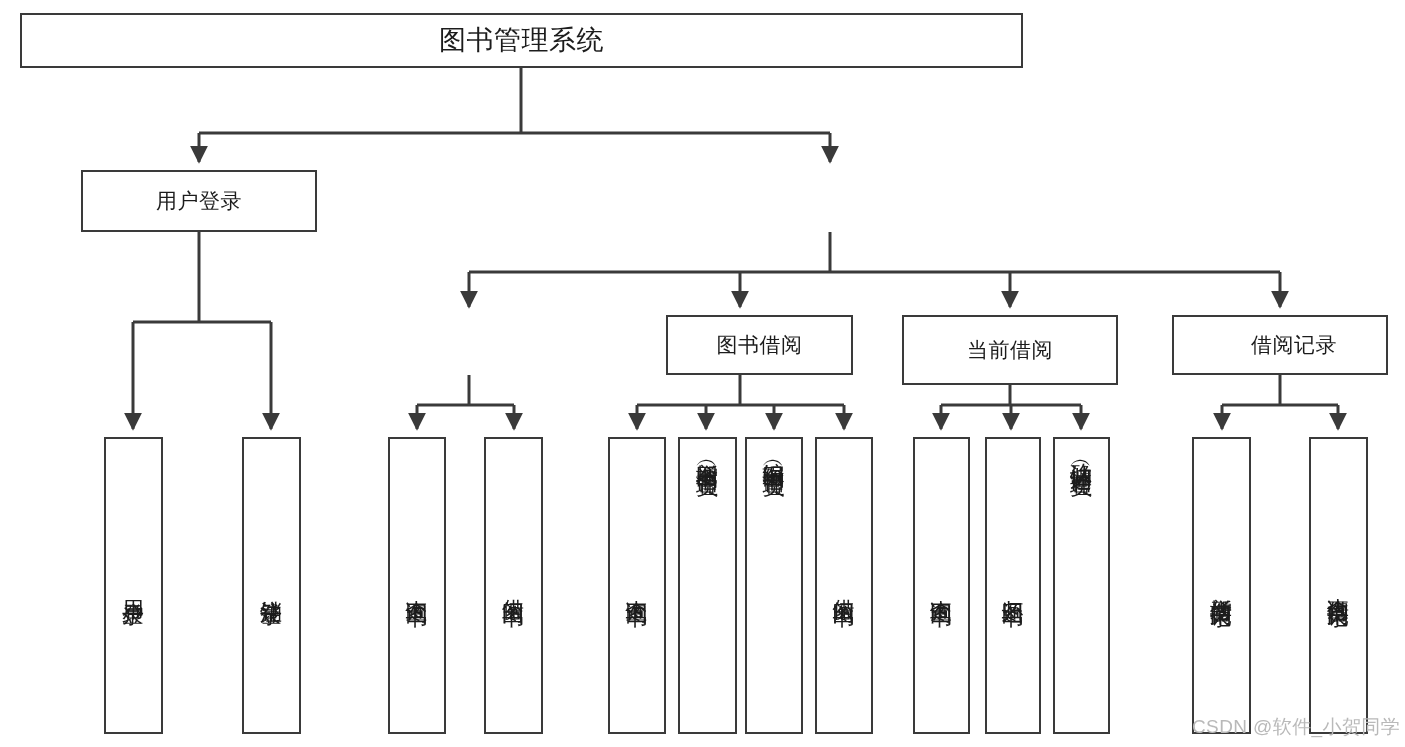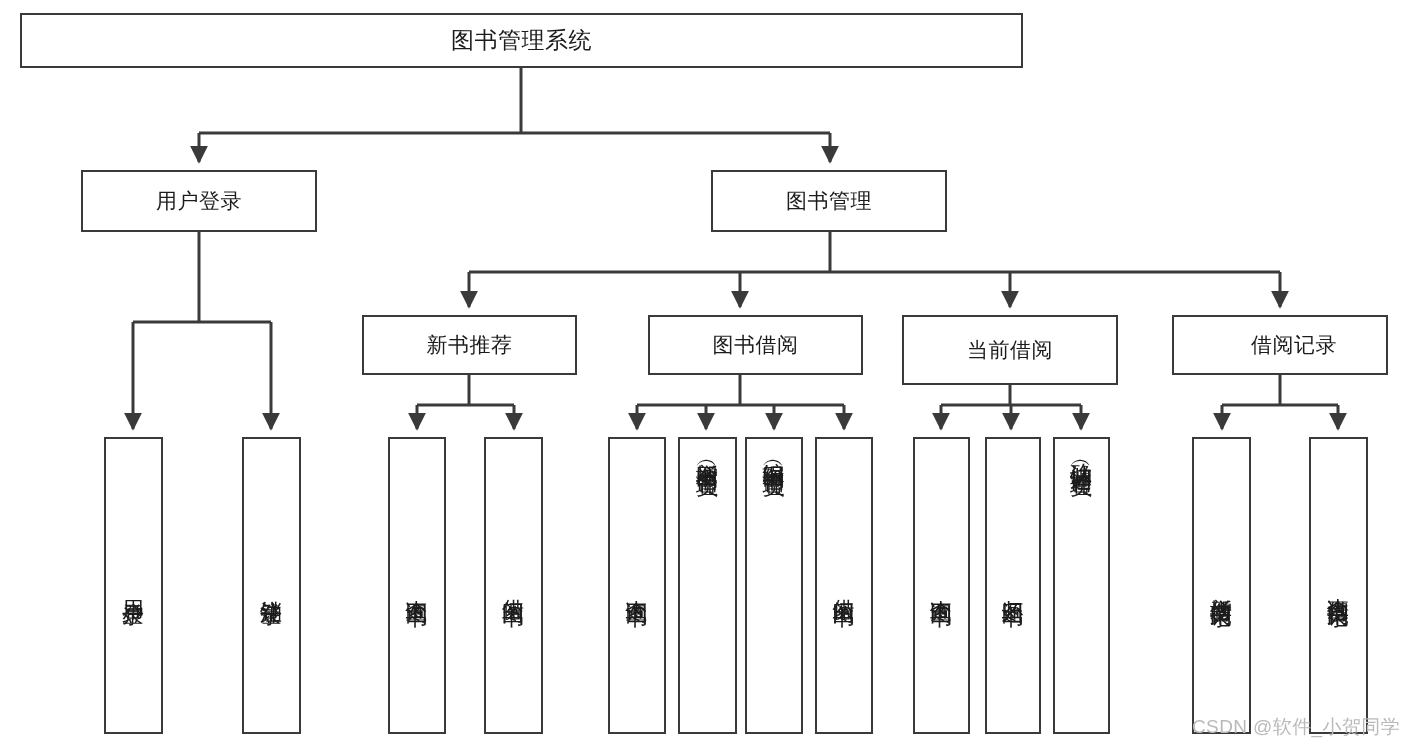--- a/index.html
+++ b/index.html
@@ -40,21 +40,21 @@
     display: block;
     text-align: center;
     line-height: 1.28;
     letter-spacing: 0.5px;
     white-space: pre-line;
   }
   .node.horizontal .node-label {
     font-size: 21px;
   }
   .node.root .node-label {
-    font-size: 23px;
+    font-size: 27px;
   }
   .node.vertical {
     align-items: flex-start;
     padding-top: 6px;
   }
   .node.vertical .node-label {
     writing-mode: vertical-rl;
     text-orientation: upright;
     font-size: 22px;
     line-height: 1.05;
@@ -132,28 +132,22 @@
     </g>
   </svg>
 
   <div class="node root horizontal" style="left:20px; top:13px; width:1003px; height:55px;">
     <span class="node-label">图书管理系统</span>
   </div>
 
   <div class="node horizontal" style="left:81px; top:170px; width:236px; height:62px;">
     <span class="node-label">用户登录</span>
   </div>
-  <div class="node horizontal" style="left:711px; top:170px; width:236px; height:62px;">
-    <span class="node-label">图书管理</span>
-  </div>
-
-  <div class="node horizontal" style="left:362px; top:315px; width:215px; height:60px;">
-    <span class="node-label">新书推荐</span>
-  </div>
-  <div class="node horizontal" style="left:648px; top:315px; width:215px; height:60px;">
+
+  <div class="node horizontal" style="left:666px; top:315px; width:187px; height:60px;">
     <span class="node-label">图书借阅</span>
   </div>
   <div class="node horizontal" style="left:902px; top:315px; width:216px; height:70px;">
     <span class="node-label">当前借阅</span>
   </div>
   <div class="node horizontal" style="left:1172px; top:315px; width:216px; height:60px;padding-left:28px;">
     <span class="node-label">借阅记录</span>
   </div>
 
   <div class="node vertical tall-pad" style="left:104px; top:437px; width:59px; height:297px;">

